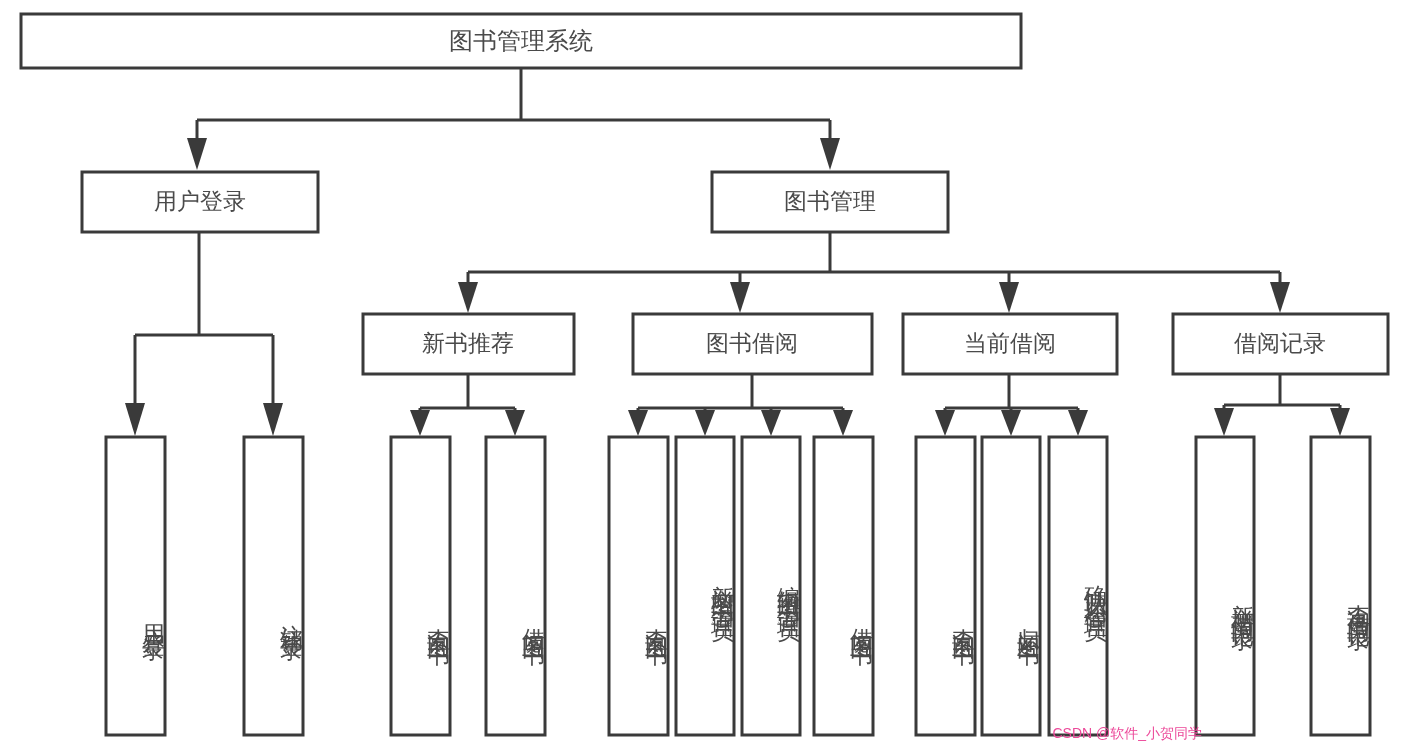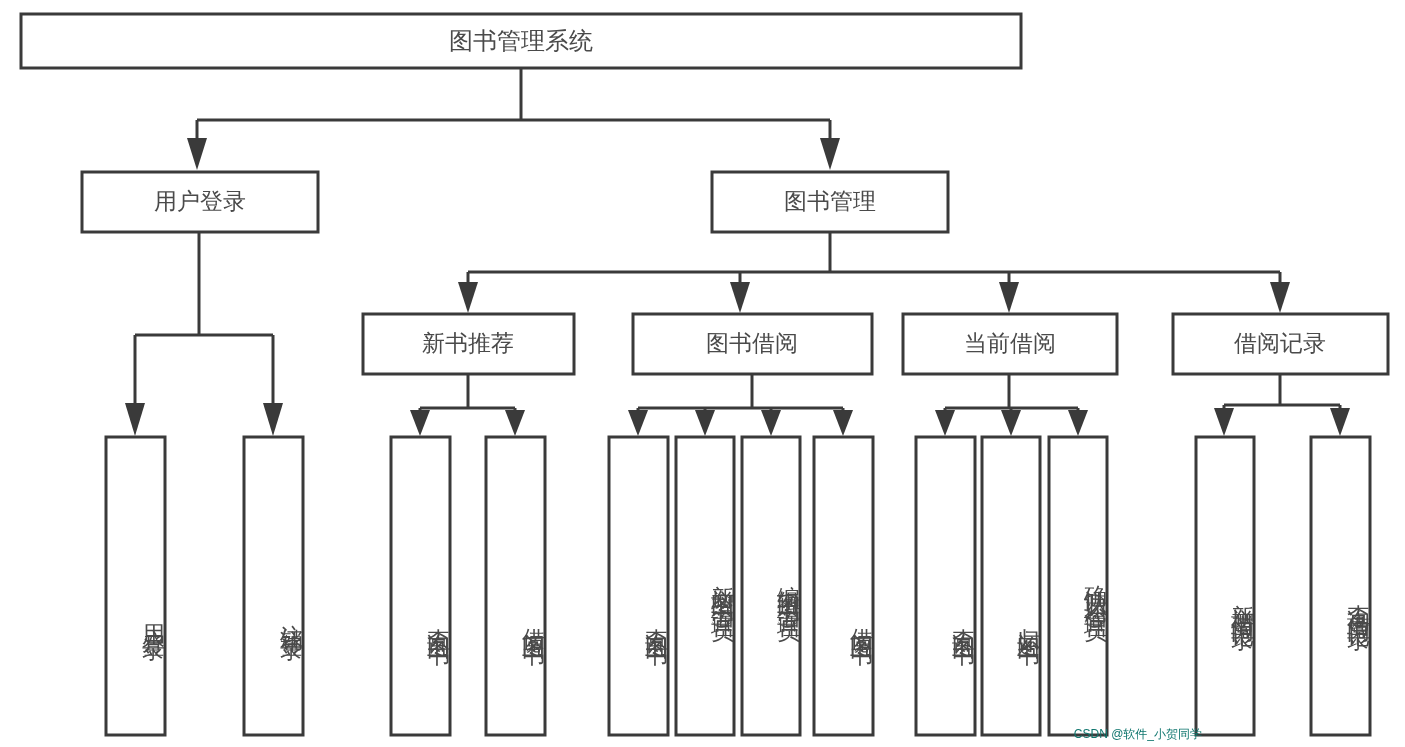--- a/index.html
+++ b/index.html
@@ -44,22 +44,22 @@
     color:#4a4a4a;
     letter-spacing:5px;
     white-space:nowrap;
     pointer-events:none;
   }
   .watermark{
     position:absolute;
     right:14px;
     bottom:4px;
     font-family:"Liberation Sans","DejaVu Sans",sans-serif;
-    font-size:12px;
-    color:#0f766e;
+    font-size:14px;
+    color:#ec4899;
     white-space:nowrap;
   }
 </style>
 </head>
 <body>
 
 <div id="diagram-root">
 
   <svg class="canvas" viewBox="0 0 1405 747">
 

